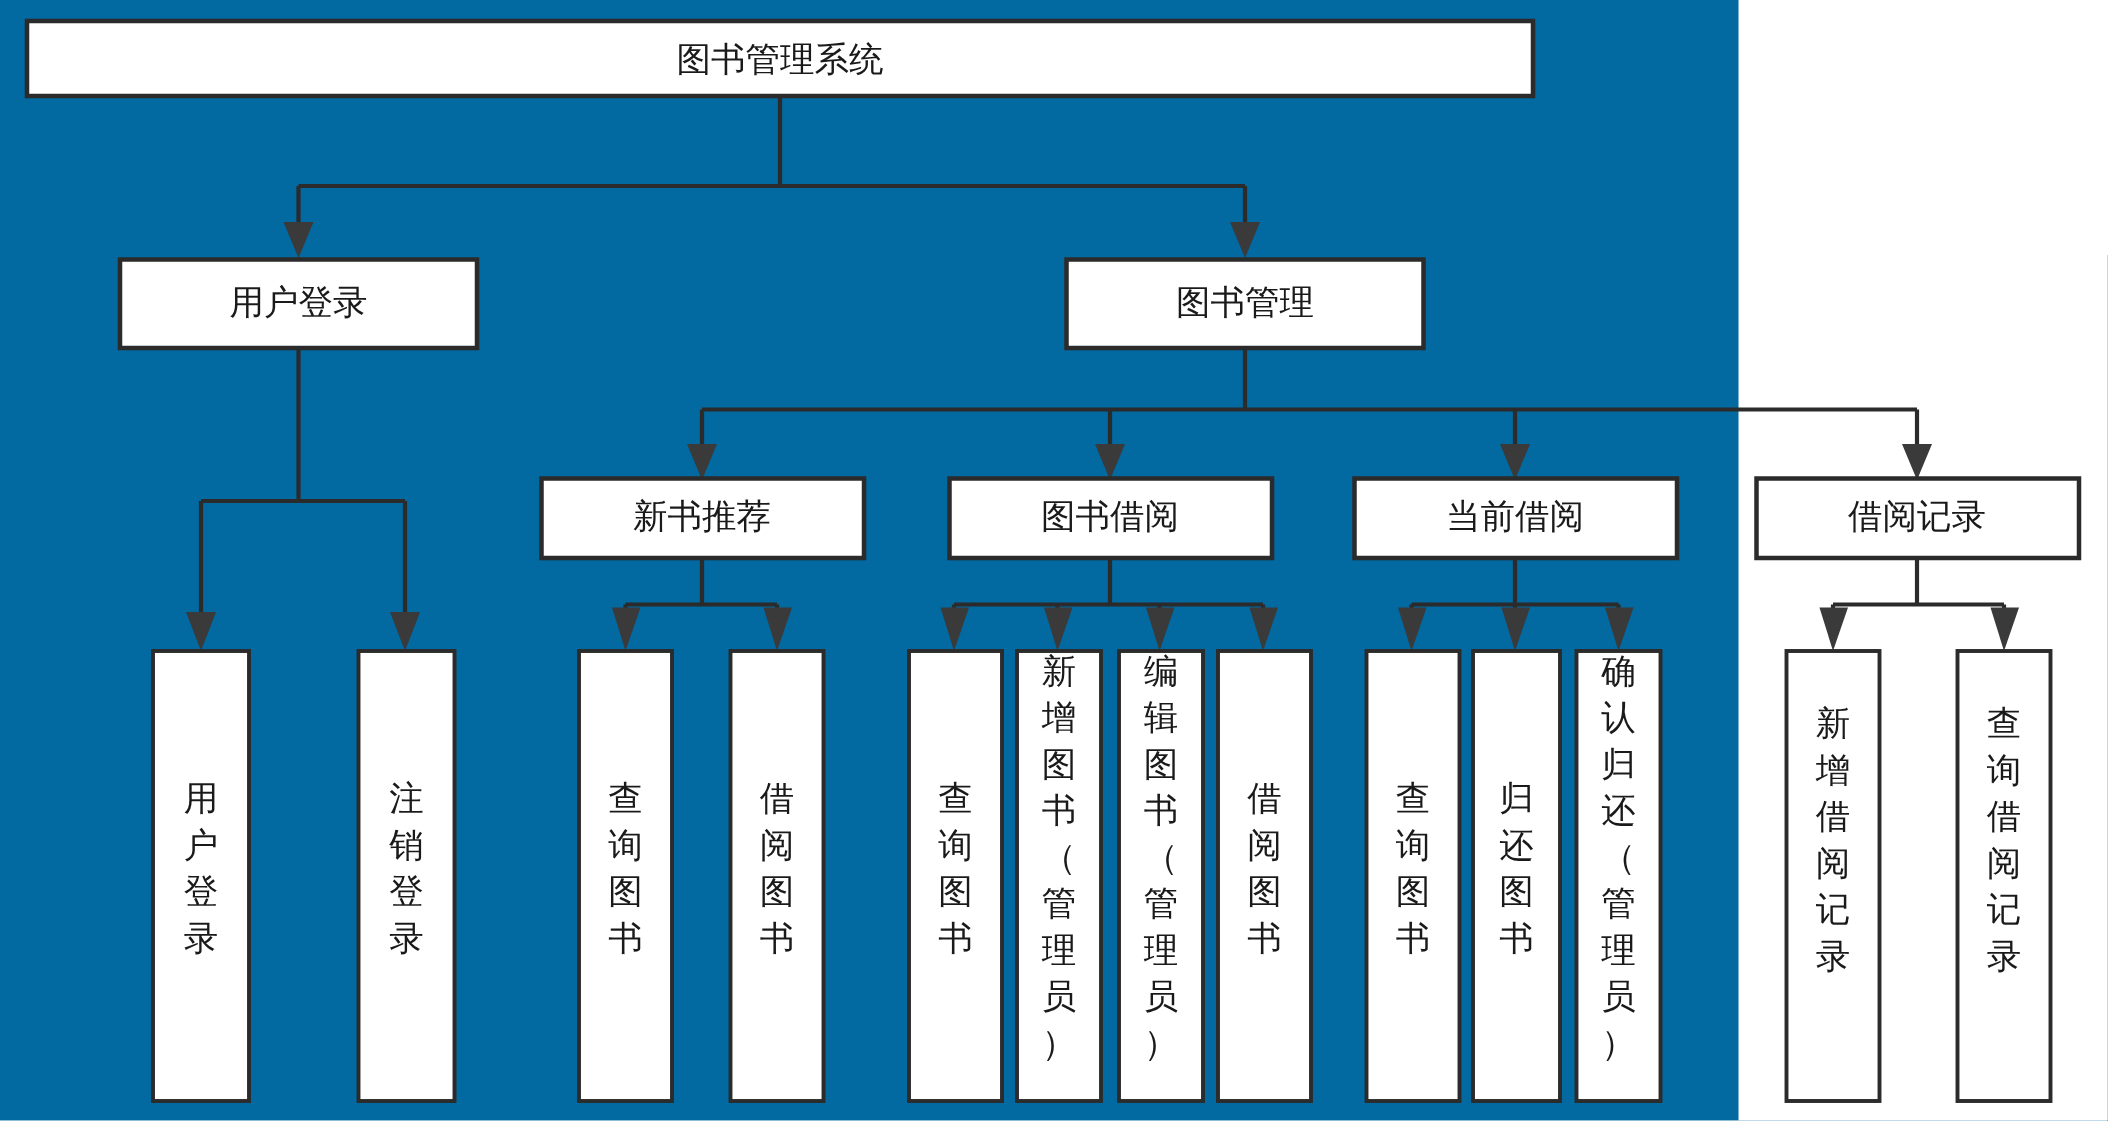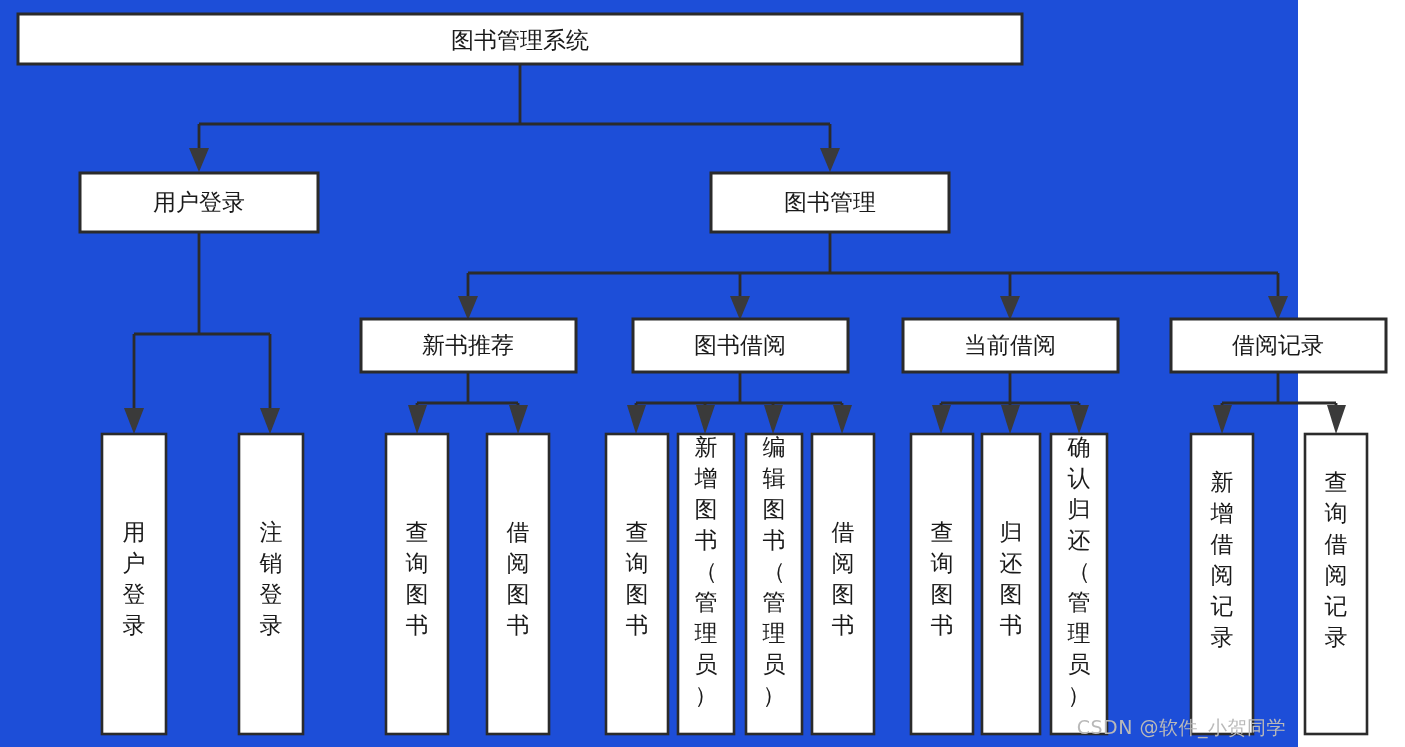--- a/index.html
+++ b/index.html
@@ -9,23 +9,23 @@
     background: #ffffff;
   }
   body {
     width: 1405px;
     height: 747px;
     font-family: "DejaVu Sans", "Liberation Sans", sans-serif;
     overflow: hidden;
   }
   #diagram-root {
     position: relative;
-    width: 1298px;
+    width: 1159px;
     height: 747px;
-    background: #1d4ed8;
+    background: #0369a1;
   }
   svg#flow-svg {
     position: absolute;
     left: 0;
     top: 0;
     width: 1405px;
     height: 747px;
     display: block;
   }
   .node-rect {
@@ -228,14 +228,13 @@
       <rect class="node-rect thin" x="1191" y="434" width="62" height="300"></rect>
       <text class="vlabel" x="1222" y="490"><tspan x="1222" dy="0">新</tspan><tspan x="1222" dy="31">增</tspan><tspan x="1222" dy="31">借</tspan><tspan x="1222" dy="31">阅</tspan><tspan x="1222" dy="31">记</tspan><tspan x="1222" dy="31">录</tspan></text>
     </g>
     <g>
       <rect class="node-rect thin" x="1305" y="434" width="62" height="300"></rect>
       <text class="vlabel" x="1336" y="490"><tspan x="1336" dy="0">查</tspan><tspan x="1336" dy="31">询</tspan><tspan x="1336" dy="31">借</tspan><tspan x="1336" dy="31">阅</tspan><tspan x="1336" dy="31">记</tspan><tspan x="1336" dy="31">录</tspan></text>
     </g>
 
   </svg>
 
-  <div class="watermark">CSDN @软件_小贺同学</div>
 </div>
 
 </body></html>

